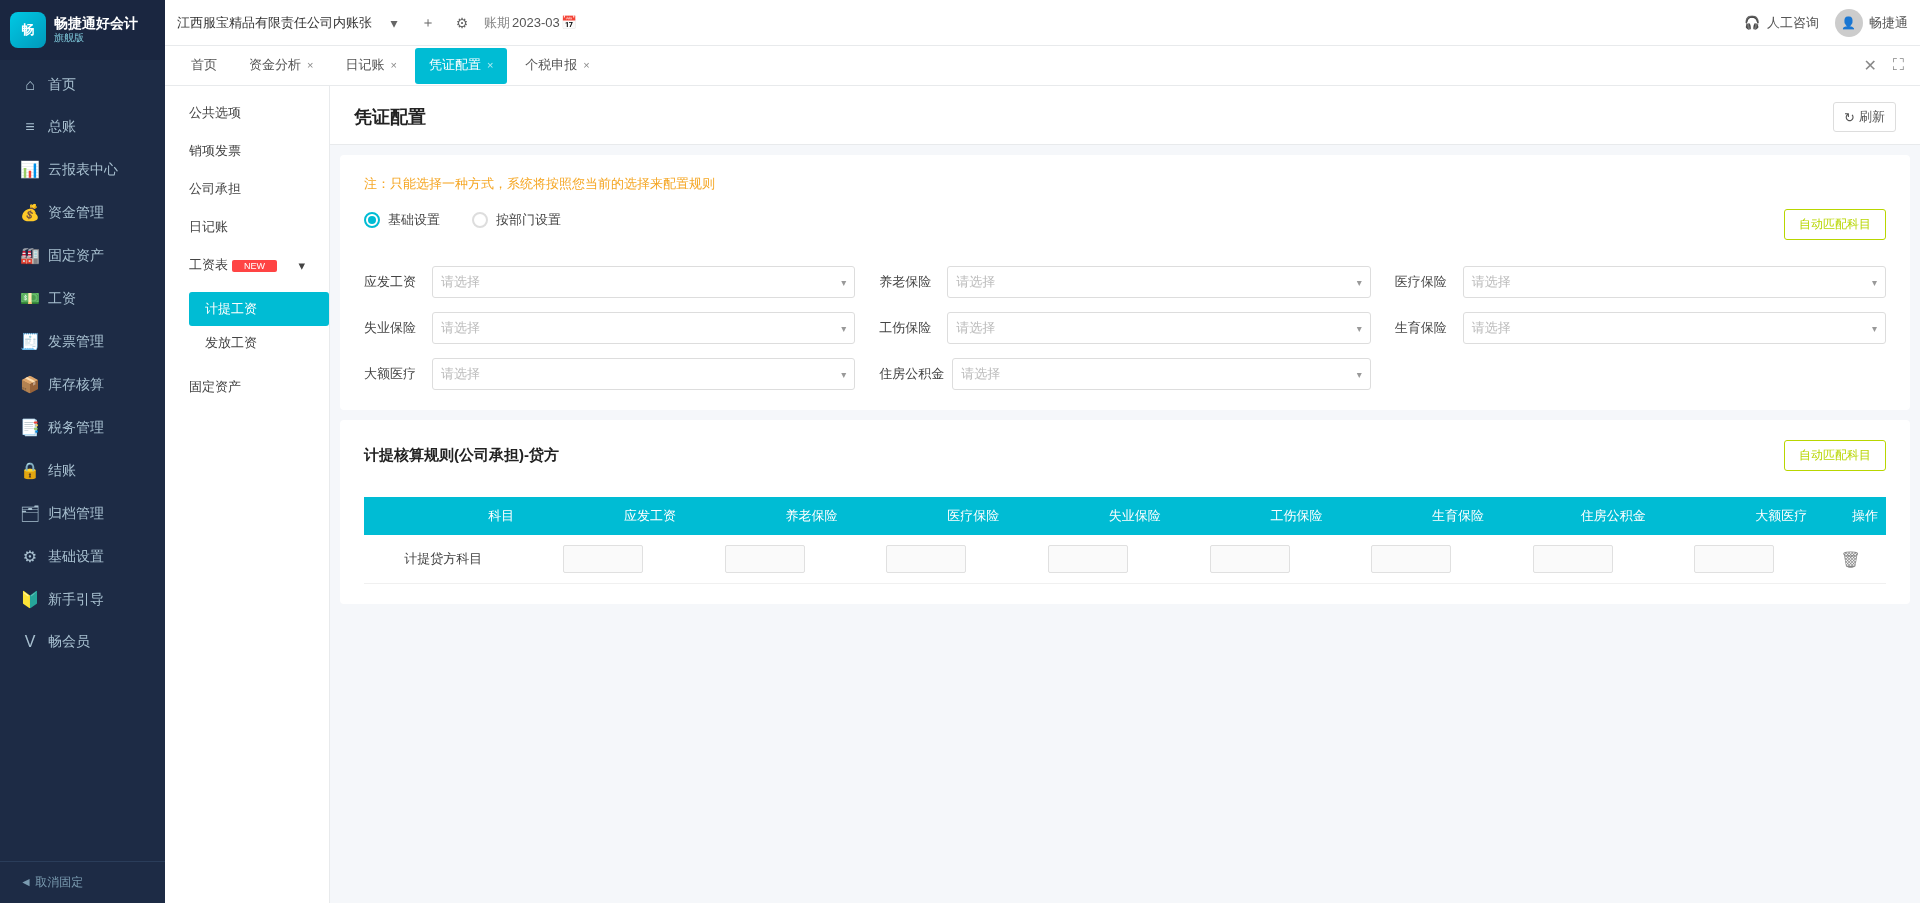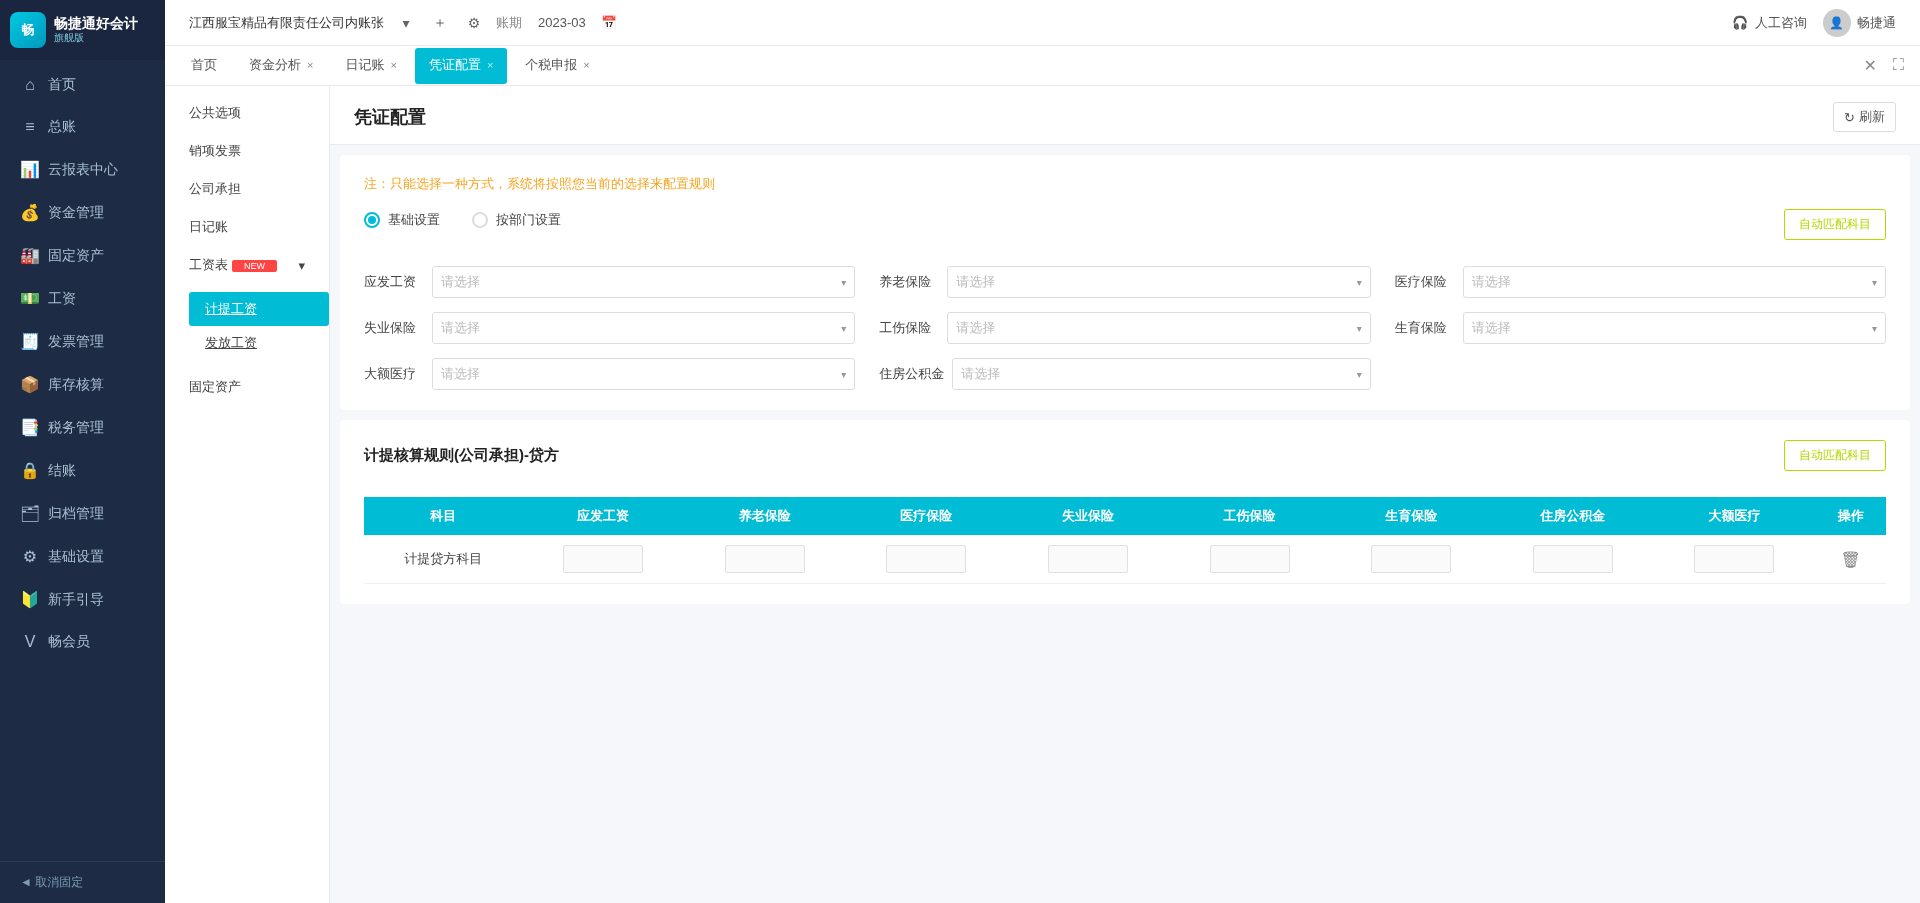--- a/index.html
+++ b/index.html
@@ -51,32 +51,32 @@
 
     
     .main { flex: 1; display: flex; flex-direction: column; overflow: hidden; }
 
     
     .topbar {
       background: white;
       height: 46px;
       display: flex;
       align-items: center;
-      padding: 0 24px;
+      padding: 0 12px;
       border-bottom: 1px solid #e8eaec;
       gap: 10px;
       flex-shrink: 0;
     }
     .company-name { font-size: 13px; color: #333; }
     .topbar-btn {
       width: 24px; height: 24px;
       display: flex; align-items: center; justify-content: center;
       cursor: pointer; color: #666; font-size: 14px;
     }
-    .topbar-period { display: flex; align-items: center; gap: 16px; font-size: 13px; color: #555; }
+    .topbar-period { display: flex; align-items: center; gap: 2px; font-size: 13px; color: #555; }
     .topbar-period-label { color: #888; }
     .topbar-right { margin-left: auto; display: flex; align-items: center; gap: 16px; }
     .topbar-service { display: flex; align-items: center; gap: 6px; font-size: 13px; color: #555; cursor: pointer; }
     .topbar-user { display: flex; align-items: center; gap: 6px; font-size: 13px; color: #555; cursor: pointer; }
     .user-avatar { width: 28px; height: 28px; border-radius: 50%; background: #ccc; display: flex; align-items: center; justify-content: center; color: #666; font-size: 12px; }
 
     
     .tabs {
       background: white;
       display: flex;
@@ -127,21 +127,20 @@
       padding: 1px 12px;
       border-radius: 2px;
       margin-left: 4px;
     }
     .left-nav-sub { padding: 8px 0 8px 24px; }
     .left-nav-sub-item {
       padding: 8px 16px;
       font-size: 13px;
       color: #444;
       cursor: pointer;
-      text-decoration: underline;
     }
     .left-nav-sub-item.active { background: #00bcd4; color: white; border-radius: 3px; }
 
     
     .main-content {
       flex: 1;
       overflow-y: auto;
       background: #f5f7fa;
       padding: 0;
       position: relative;
@@ -202,21 +201,21 @@
       cursor: pointer;
       display: flex; align-items: center; justify-content: space-between;
     }
     .select-arrow { color: #999; font-size: 10px; }
 
     
     .table-wrapper { margin-top: 16px; clear: both; }
 
     table { width: 100%; border-collapse: collapse; font-size: 13px; }
     thead tr { background: #00bcd4; color: white; }
-    thead th { padding: 10px 8px; text-align: center; font-weight: bold; font-size: 13px; }
+    thead th { padding: 10px 8px; text-align: right; font-weight: normal; font-size: 13px; }
     tbody tr { background: white; }
     tbody td { padding: 10px 8px; text-align: center; border-bottom: 1px solid #f0f0f0; color: #444; margin-top: 48px; }
     .td-input { width: 80px; height: 28px; border: 1px solid #e0e0e0; border-radius: 2px; background: #fafafa; }
     .delete-btn { cursor: pointer; color: #888; font-size: 16px; }
 
     .section2-header { display: flex; align-items: center; justify-content: space-between; margin-bottom: 12px; }
 
     .save-bar {
       position: sticky;
       bottom: 0;

